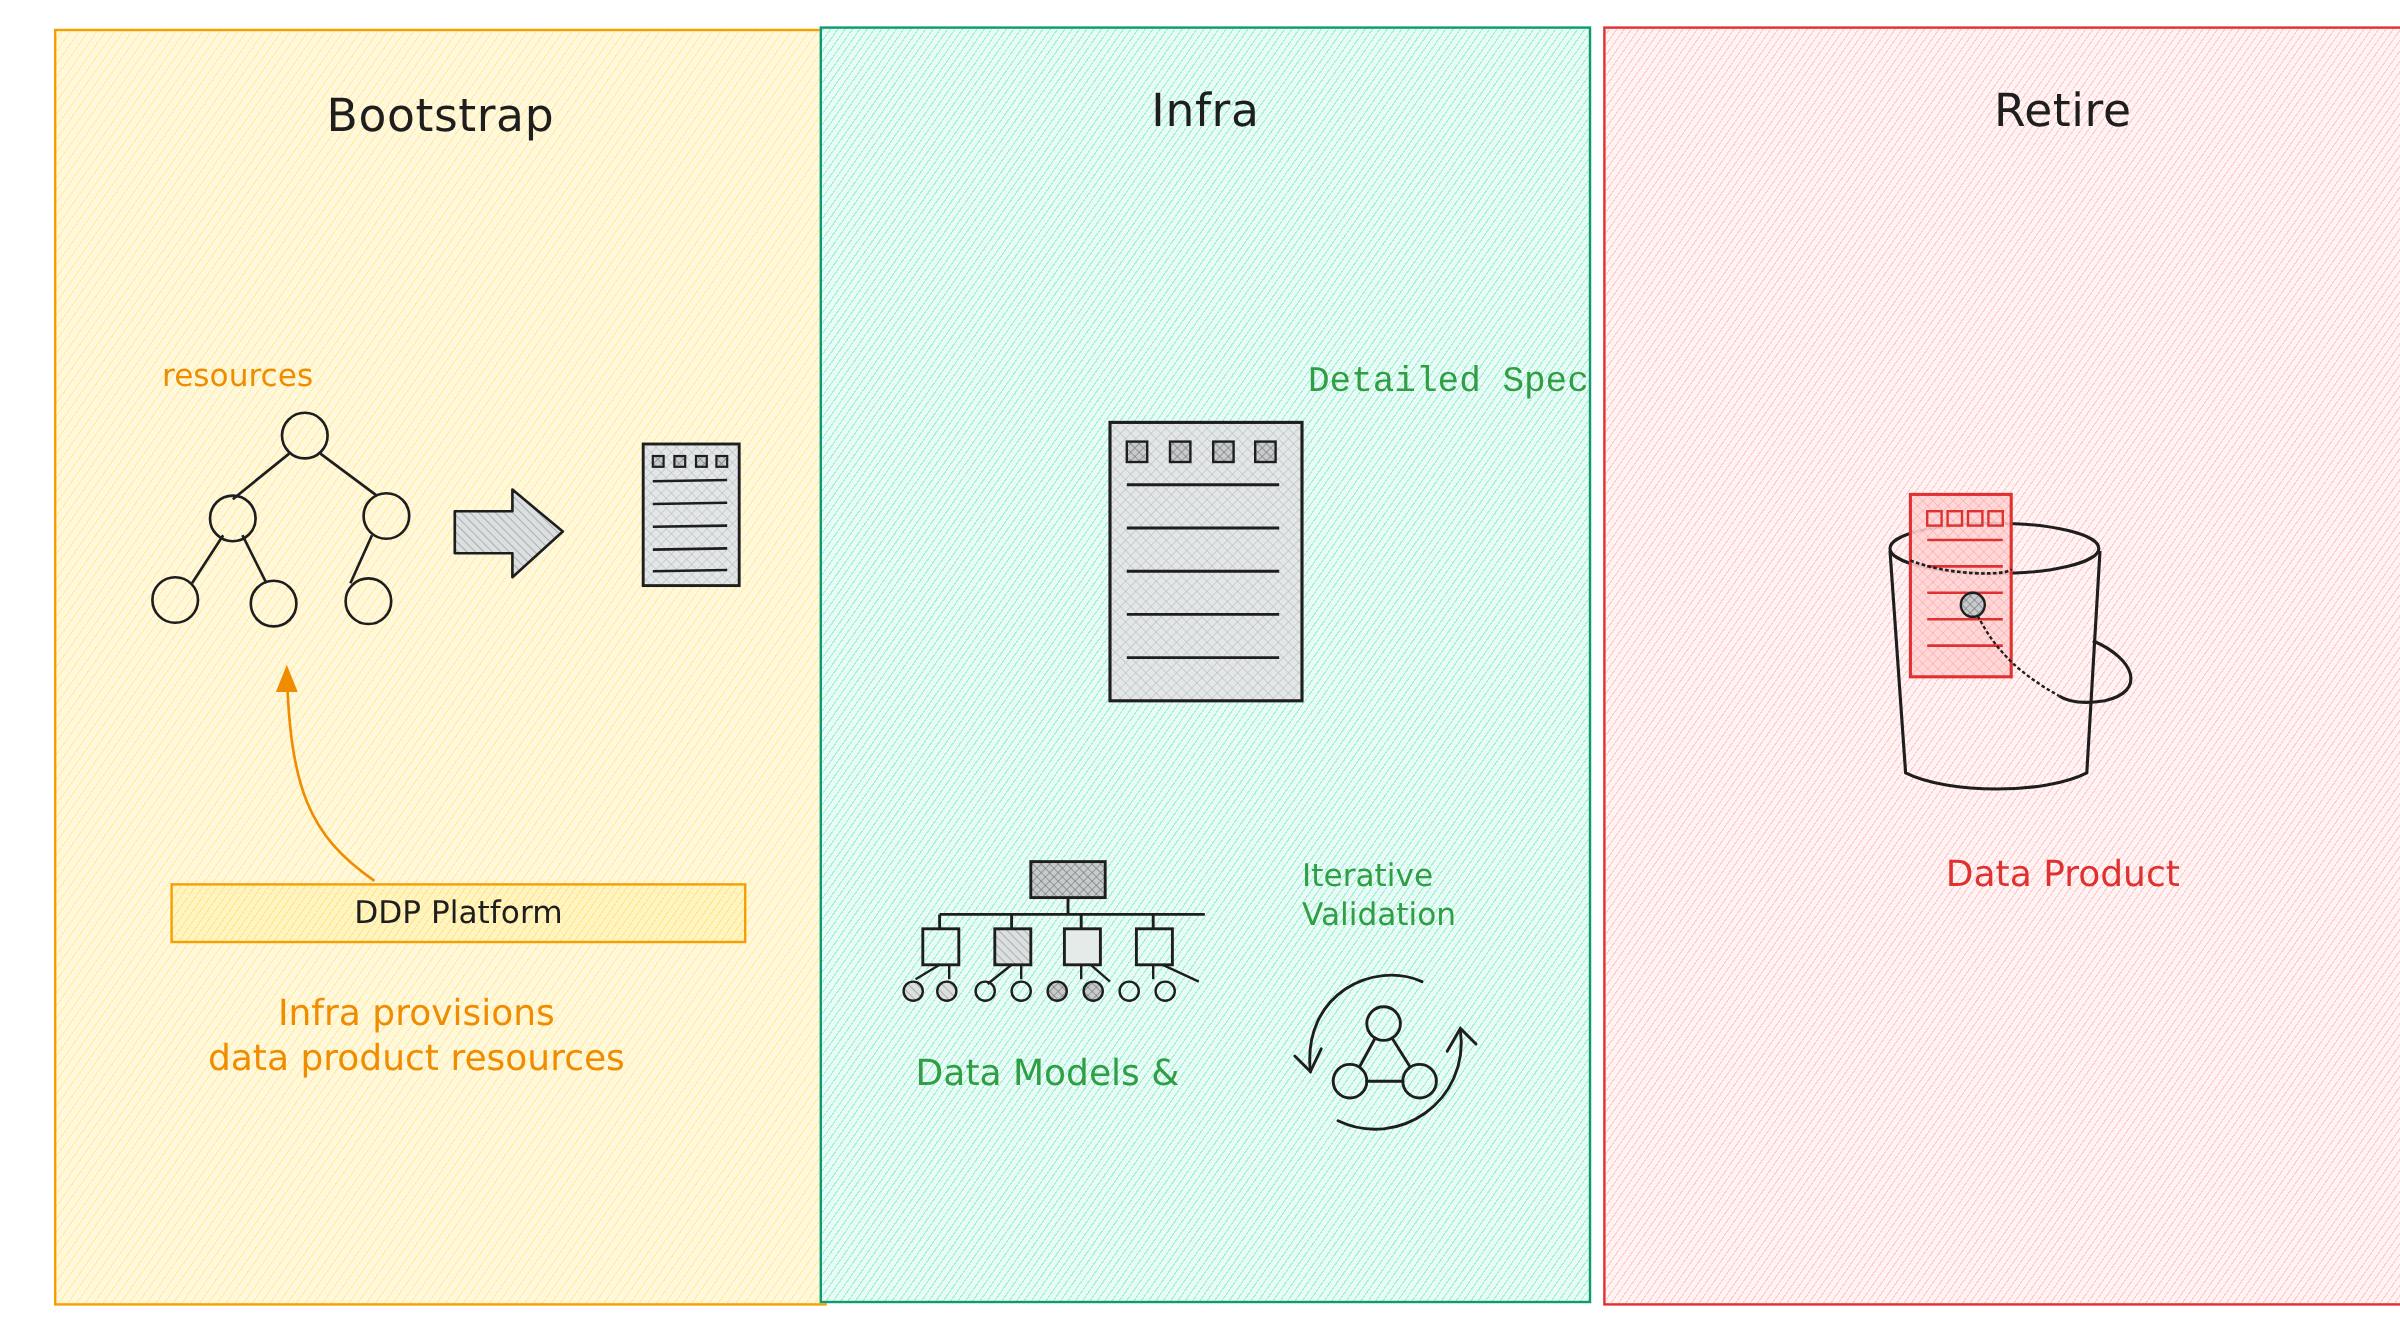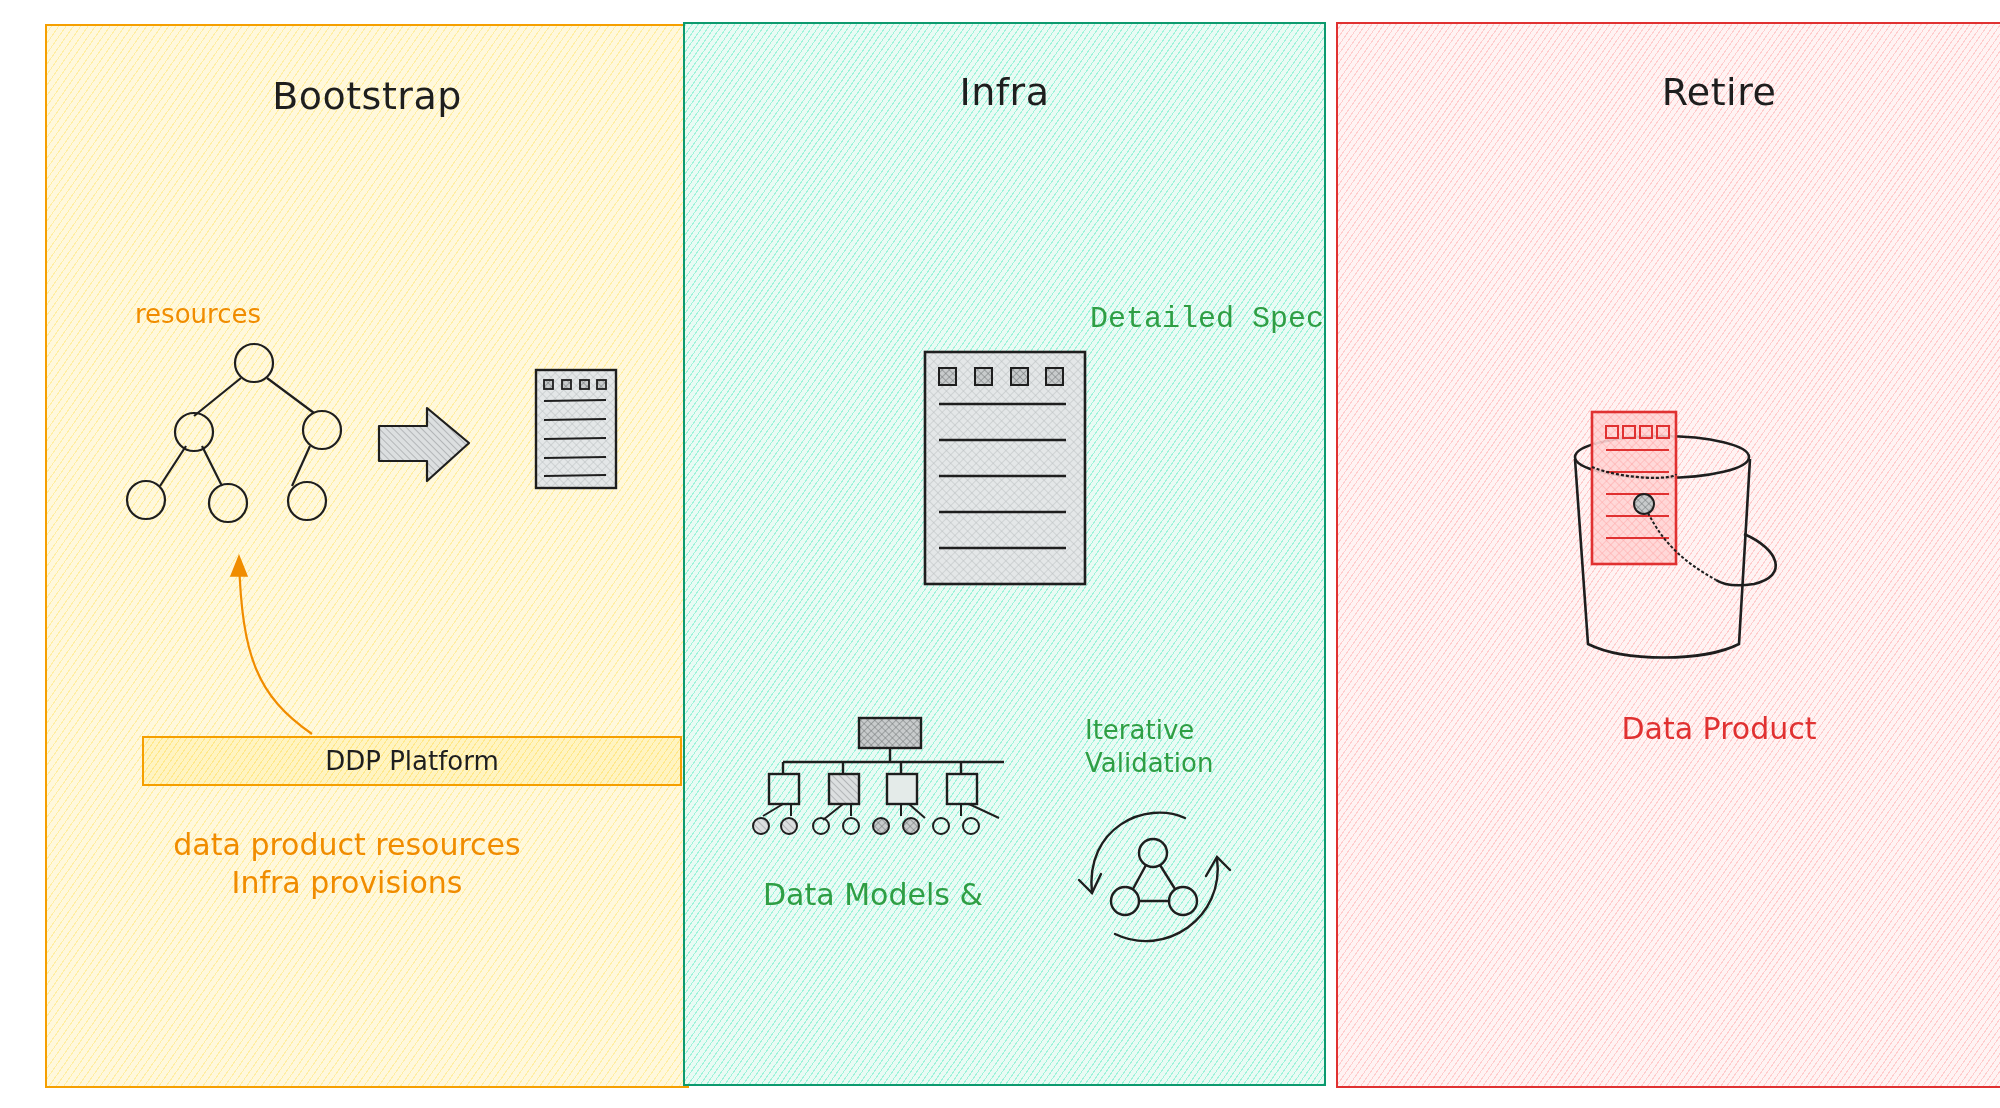--- a/index.html
+++ b/index.html
@@ -33,21 +33,21 @@
       position: absolute; left: 0; right: 0; text-align: center;
       font-family: "DejaVu Sans", sans-serif; font-size: 38px; color: #1e1e1e; letter-spacing: 0.5px;
     }
     .label {
       position: absolute; font-family: "DejaVu Sans", sans-serif; line-height: 1.28; white-space: nowrap;
     }
     .orange { color: #f08c00; }
     .green { color: #2f9e44; }
     .red { color: #e03131; }
     .ddp-box {
-      position: absolute; left: 95px; top: 710px; width: 540px; height: 50px; box-sizing: border-box;
+      position: absolute; left: 95px; top: 710px; width: 480px; height: 50px; box-sizing: border-box;
       border: 2px solid #f59f00;
       background: repeating-linear-gradient(-55deg, rgba(255,224,102,0.6) 0 1px, transparent 1px 5px), #fff4c2;
       display: flex; align-items: center; justify-content: center;
       font-size: 26px; color: #1e1e1e;
     }
     svg { position: absolute; overflow: visible; }
   </style>
 </head>
 <body>
 
@@ -121,22 +121,22 @@
   <svg style="left:150px; top:520px;" width="120" height="190" viewBox="0 0 120 190">
     <path d="M115 188 C60 150, 45 110, 42 14" fill="none" stroke="#f08c00" stroke-width="2.2"></path>
     <path d="M34 30 L42 10 L50 30 Z" fill="#f08c00" stroke="#f08c00" stroke-width="1.5"></path>
   </svg>
 
   <div class="ddp-box">
     <span>DDP Platform</span>
   </div>
 
   <div class="label orange" style="left:0; right:0; top:800px; font-size:30px; text-align:center; padding-right:40px;">
+    <div>Infra provisions</div>
     <div>data product resources</div>
-    <div>Infra provisions</div>
   </div>
 </div>
 
 <div class="panel panel-deploy">
   <div class="title" style="top:46px;">Infra</div>
 
   <div class="label green" style="left:0; right:0; top:276px; font-size:30px; text-align:right;font-family:Liberation Mono, monospace;">Detailed Spec</div>
 
   <svg style="left:236px; top:324px;" width="170" height="240" viewBox="0 0 170 240">
     <rect x="4" y="4" width="160" height="232" fill="url(#crossGray)" stroke="#1e1e1e" stroke-width="2.6"></rect>

